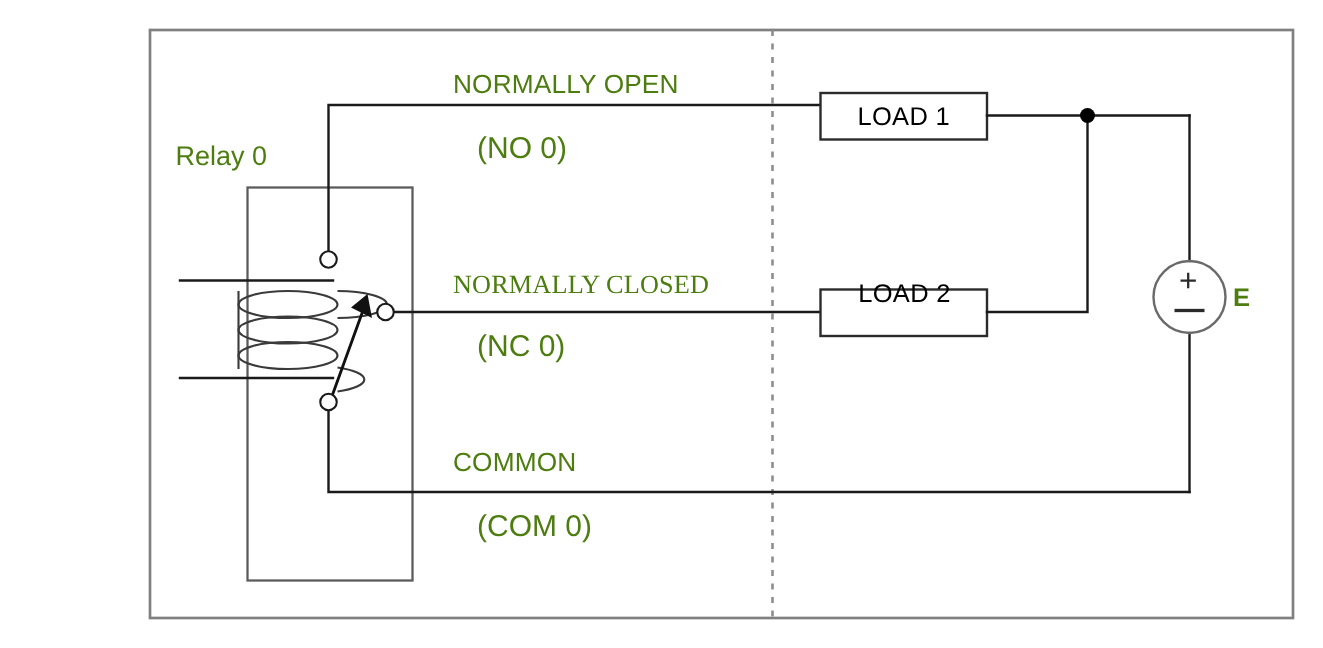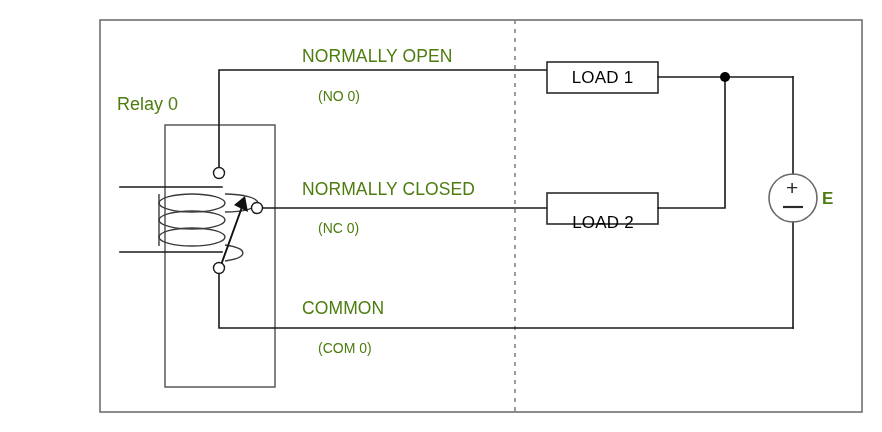--- a/index.html
+++ b/index.html
@@ -84,21 +84,21 @@
     position: absolute;
     color: #4d7c0f;
     white-space: nowrap;
     line-height: 1;
   }
   .lbl-main {
     font-size: 17.5px;
     letter-spacing: 0.1px;
   }
   .lbl-sub {
-    font-size: 14px;
+    font-size: 20px;
   }
   .lbl-relay {
     font-size: 18px;
   }
   .lbl-load {
     font-size: 17px;
     letter-spacing: 0.2px;
   }
   .lbl-e {
     font-size: 17px;
@@ -173,31 +173,31 @@
 
     <line x1="783" y1="207" x2="803" y2="207" stroke="#2a2a2a" stroke-width="2.2"></line>
 
   </svg>
 
   <div class="lbl lbl-relay" style="left:117px; top:95px;text-align:right;">Relay 0</div>
 
   <div class="lbl lbl-main" style="left:302px; top:48px;">NORMALLY OPEN</div>
   <div class="lbl lbl-sub" style="left:318px; top:89px;">(NO 0)</div>
 
-  <div class="lbl lbl-main" style="left:302px; top:181px;">NORMALLY CLOSED</div>
+  <div class="lbl lbl-main" style="left:302px; top:181px;font-family:Liberation Serif, serif;">NORMALLY CLOSED</div>
   <div class="lbl lbl-sub" style="left:318px; top:221px;">(NC 0)</div>
 
   <div class="lbl lbl-main" style="left:302px; top:300px;">COMMON</div>
   <div class="lbl lbl-sub" style="left:318px; top:341px;">(COM 0)</div>
 
   <div class="load-text-wrap" style="left:547px; top:62px; width:111px; height:31px;">
     <span class="lbl-load">LOAD 1</span>
   </div>
 
-  <div class="load-text-wrap" style="left:547px; top:207px; width:112px; height:31px;">
+  <div class="load-text-wrap" style="left:547px; top:180px; width:112px; height:31px;">
     <span class="lbl-load">LOAD 2</span>
   </div>
 
   <div class="lbl lbl-sign" style="left:786px; top:177px;">+</div>
 
   <div class="lbl lbl-e" style="left:822px; top:190px;">E</div>
 
 </div>
 
 </body></html>

